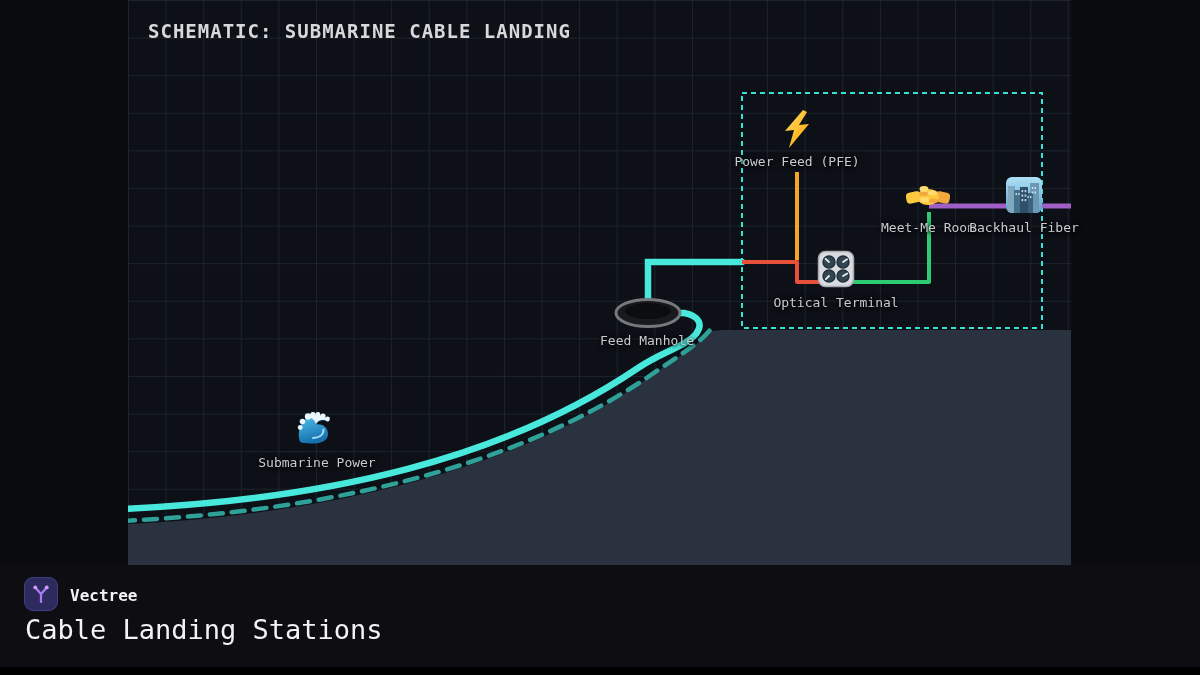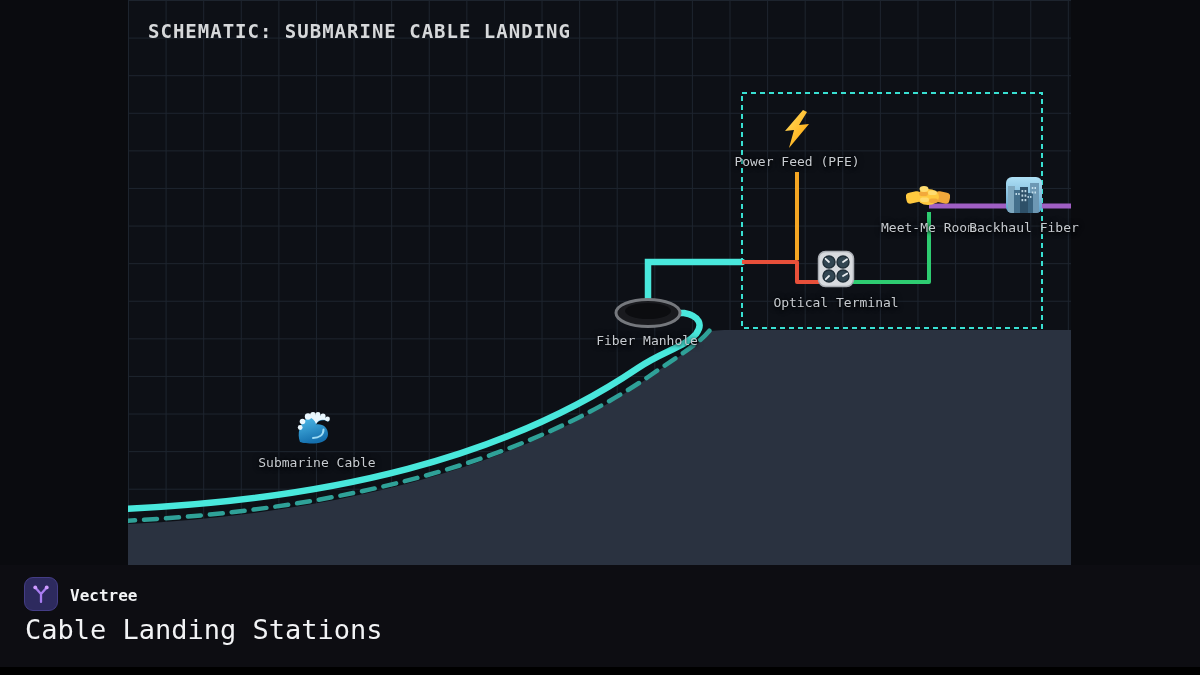--- a/index.html
+++ b/index.html
@@ -195,22 +195,22 @@
         <circle cx="4.2" cy="18.5" r="2.4"></circle>
       </g>
       <path d="M17,29 C23,29 27.5,26 27.5,20.5" stroke="#9fdcf4" stroke-width="2" fill="none" stroke-linecap="round"></path>
     </svg>
   </div>
 
   <div class="abs ctr nlabel" style="left:797px;top:161px">Power Feed (PFE)</div>
   <div class="abs ctr nlabel" style="left:928px;top:227px">Meet-Me Room</div>
   <div class="abs ctr nlabel" style="left:1024px;top:227px">Backhaul Fiber</div>
   <div class="abs ctr nlabel" style="left:836px;top:302px">Optical Terminal</div>
-  <div class="abs ctr nlabel" style="left:647px;top:340px">Fiber Manhole</div>
-  <div class="abs ctr nlabel" style="left:317px;top:462px">Submarine Cable</div>
+  <div class="abs ctr nlabel" style="left:647px;top:340px">Feed Manhole</div>
+  <div class="abs ctr nlabel" style="left:317px;top:462px">Submarine Power</div>
 
   <div class="abs footer-bg"></div>
   <div class="abs logo">
     <svg width="30" height="30" viewBox="0 0 34 34">
       <path d="M17,26 L17,17 M17,17 L10.5,9.5 M17,17 L23.5,9.5" style="stroke:var(--logo-glyph)" stroke-width="2.6" stroke-linecap="round" fill="none"></path>
       <circle cx="10.5" cy="9.5" r="2.2" fill="#cf9bff"></circle>
       <circle cx="23.5" cy="9.5" r="2.2" fill="#cf9bff"></circle>
     </svg>
   </div>
   <div class="abs brand">Vectree</div>

